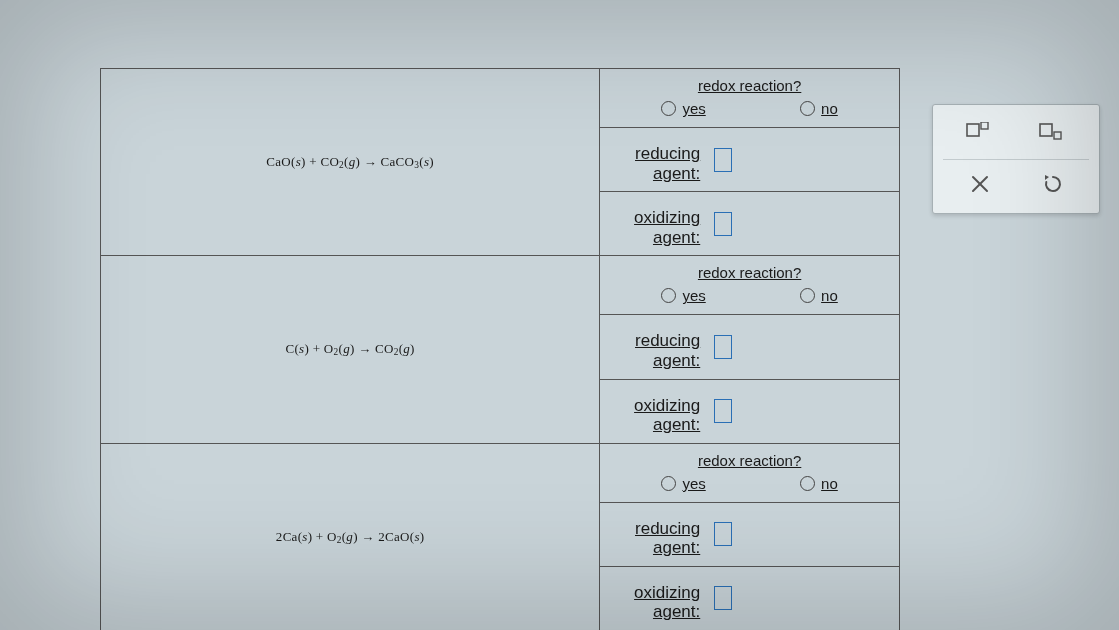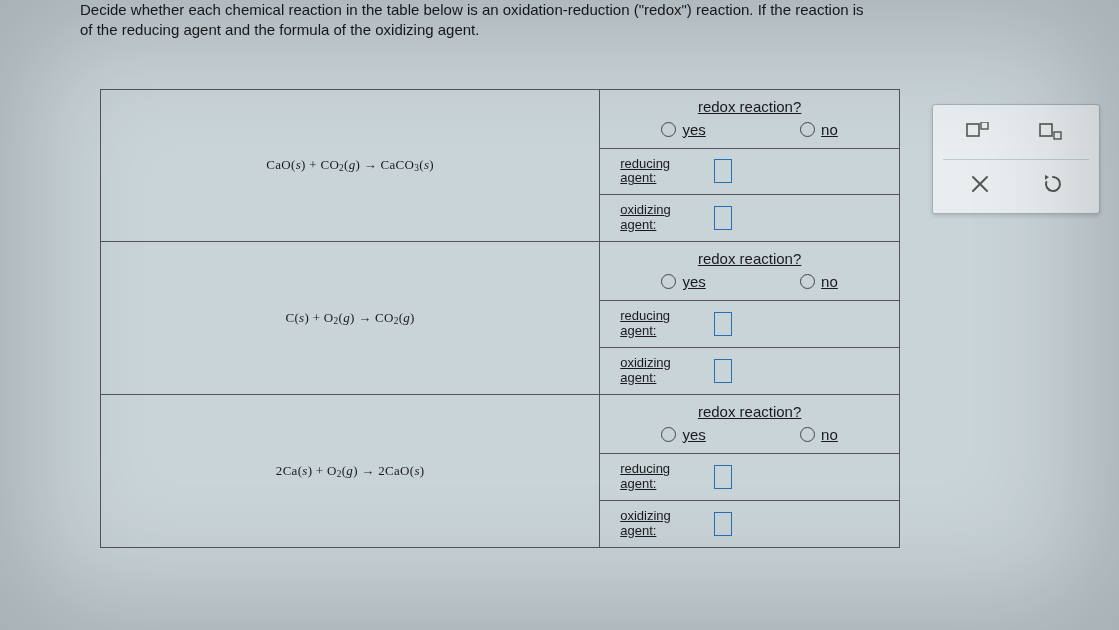--- a/index.html
+++ b/index.html
@@ -74,24 +74,25 @@
     border-radius: 50%;
     display: inline-block;
   }
   .agent-row {
     display: flex;
     align-items: center;
     padding: 8px 12px 8px 20px;
     gap: 14px;
   }
   .agent-label {
-    font-size: 13px;
-    text-align: left;
+    font-size: 17px;
+    text-align: right;
     width: 80px;
     line-height: 1.15;
+    margin-top: 8px;
   }
   .agent-input {
     width: 18px; height: 24px;
     border: 1.5px solid #2a6fb5;
     background: transparent;
     cursor: text;
   }
   sub { font-size: 0.72em; vertical-align: -0.25em; }
   .arrow { font-family: Arial; }
 
@@ -127,22 +128,21 @@
   .vignette {
     pointer-events:none;
     position:absolute; inset:0;
     box-shadow: inset 0 0 120px 30px rgba(0,0,0,0.18);
   }
 </style>
 </head>
 <body>
 
 <div class="top-text">
-  <span>Decide whether each chemical reaction in the table below is an oxidation-reduction ("redox") reaction. If the reaction is</span><br>
-  <span>of the reducing agent and the formula of the oxidizing agent.</span>
+  <br>
 </div>
 
 <div class="main-area">
 <table class="main-table">
 
   <tbody>
         <tr>
     <td class="eq-cell">
       CaO(<i>s</i>) + CO<sub>2</sub>(<i>g</i>) <span class="arrow">→</span> CaCO<sub>3</sub>(<i>s</i>)
     </td>

